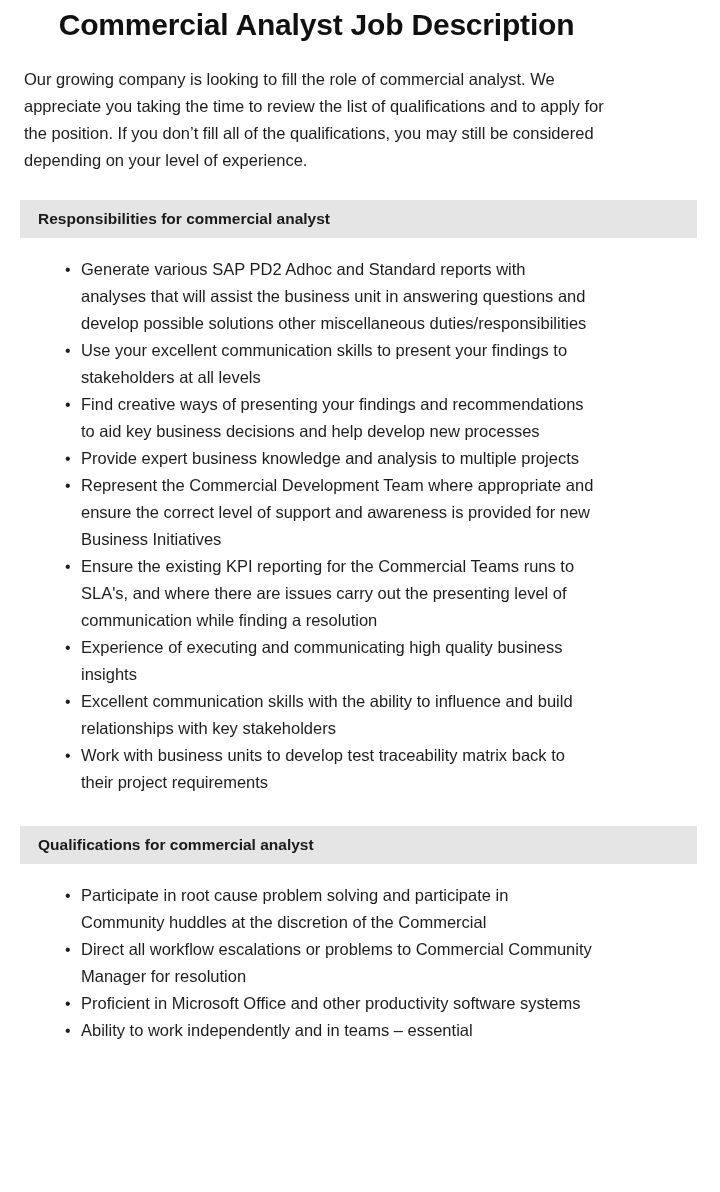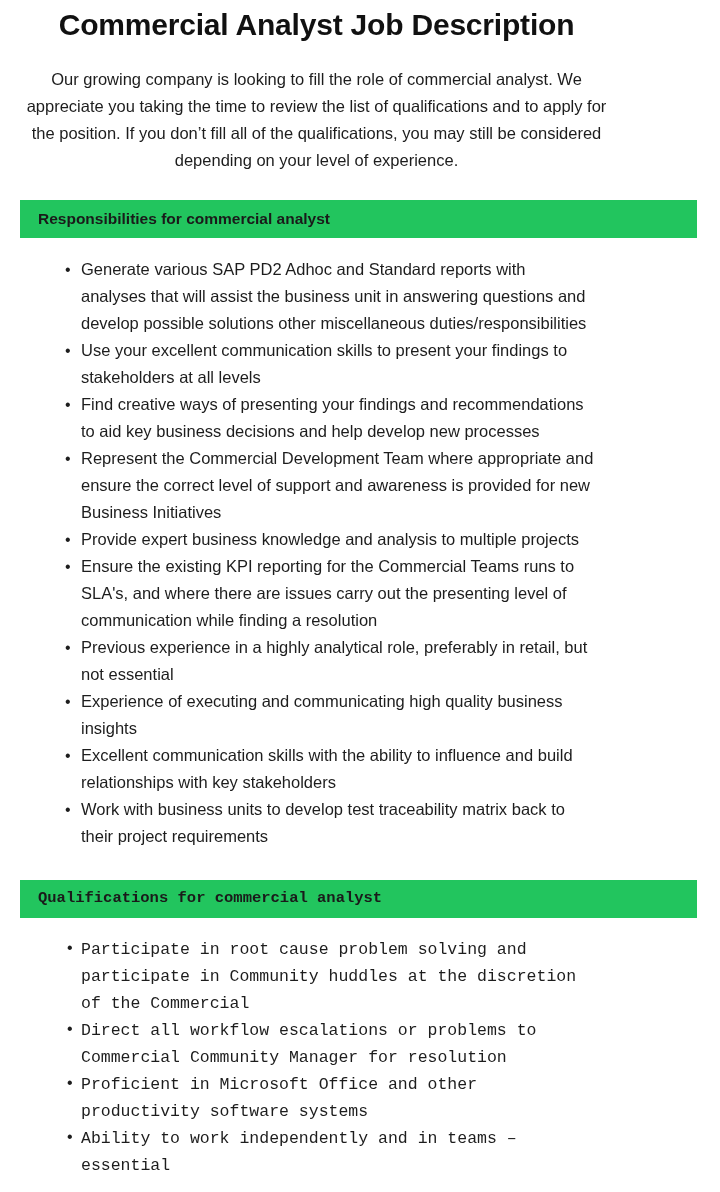--- a/index.html
+++ b/index.html
@@ -28,27 +28,26 @@
     text-align: center;
     letter-spacing: -0.2px;
     color: #111111;
   }
   .intro {
     margin: 22px 2px 0 2px;
     font-size: 16.5px;
     line-height: 27px;
     color: #1d1d1d;
     max-width: 660px;
-    text-align: center;
   }
   .section {
     margin-top: 26px;
   }
   .section-header {
-    background: #22c55e;
+    background: #e5e5e5;
     height: 38px;
     display: flex;
     align-items: center;
     padding: 0 18px;
     margin: 0 2px 0 -2px;
     width: 677px;
     box-sizing: border-box;
   }
   .section-header-title {
     font-size: 15.5px;
@@ -72,43 +71,42 @@
   }
   ul.bullets li::before {
     content: "\2022";
     position: absolute;
     left: 21px;
     top: 0;
     font-size: 16px;
     line-height: 27px;
     color: #1d1d1d;
   }
-  .section-qualifications { margin-top: 30px; font-family: Liberation Mono, monospace; }
+  .section-qualifications { margin-top: 30px; }
 </style>
 </head>
 <body>
 
 <div class="page">
 
   <h1 class="doc-title">Commercial Analyst Job Description</h1>
 
   <p class="intro">Our growing company is looking to fill the role of commercial analyst. We appreciate you taking the time to review the list of qualifications and to apply for the position. If you don’t fill all of the qualifications, you may still be considered depending on your level of experience.</p>
 
   <div class="section section-responsibilities">
     <div class="section-header">
       <span class="section-header-title">Responsibilities for commercial analyst</span>
     </div>
     <ul class="bullets">
       <li>Generate various SAP PD2 Adhoc and Standard reports with analyses that will assist the business unit in answering questions and develop possible solutions other miscellaneous duties/responsibilities</li>
       <li>Use your excellent communication skills to present your findings to stakeholders at all levels</li>
       <li>Find creative ways of presenting your findings and recommendations to aid key business decisions and help develop new processes</li>
+      <li>Provide expert business knowledge and analysis to multiple projects</li>
       <li>Represent the Commercial Development Team where appropriate and ensure the correct level of support and awareness is provided for new Business Initiatives</li>
-      <li>Provide expert business knowledge and analysis to multiple projects</li>
       <li>Ensure the existing KPI reporting for the Commercial Teams runs to SLA's, and where there are issues carry out the presenting level of communication while finding a resolution</li>
-      <li>Previous experience in a highly analytical role, preferably in retail, but not essential</li>
       <li>Experience of executing and communicating high quality business insights</li>
       <li>Excellent communication skills with the ability to influence and build relationships with key stakeholders</li>
       <li>Work with business units to develop test traceability matrix back to their project requirements</li>
     </ul>
   </div>
 
   <div class="section section-qualifications">
     <div class="section-header">
       <span class="section-header-title">Qualifications for commercial analyst</span>
     </div>

